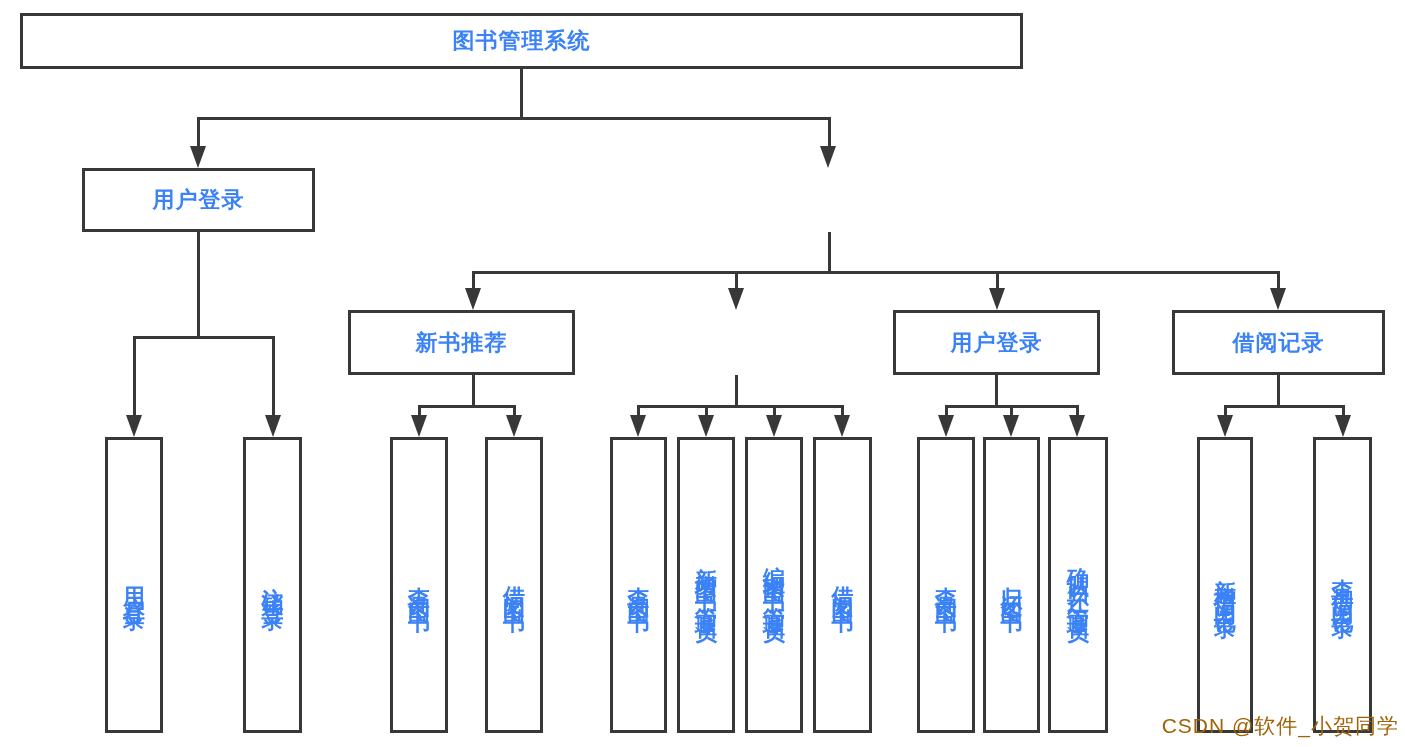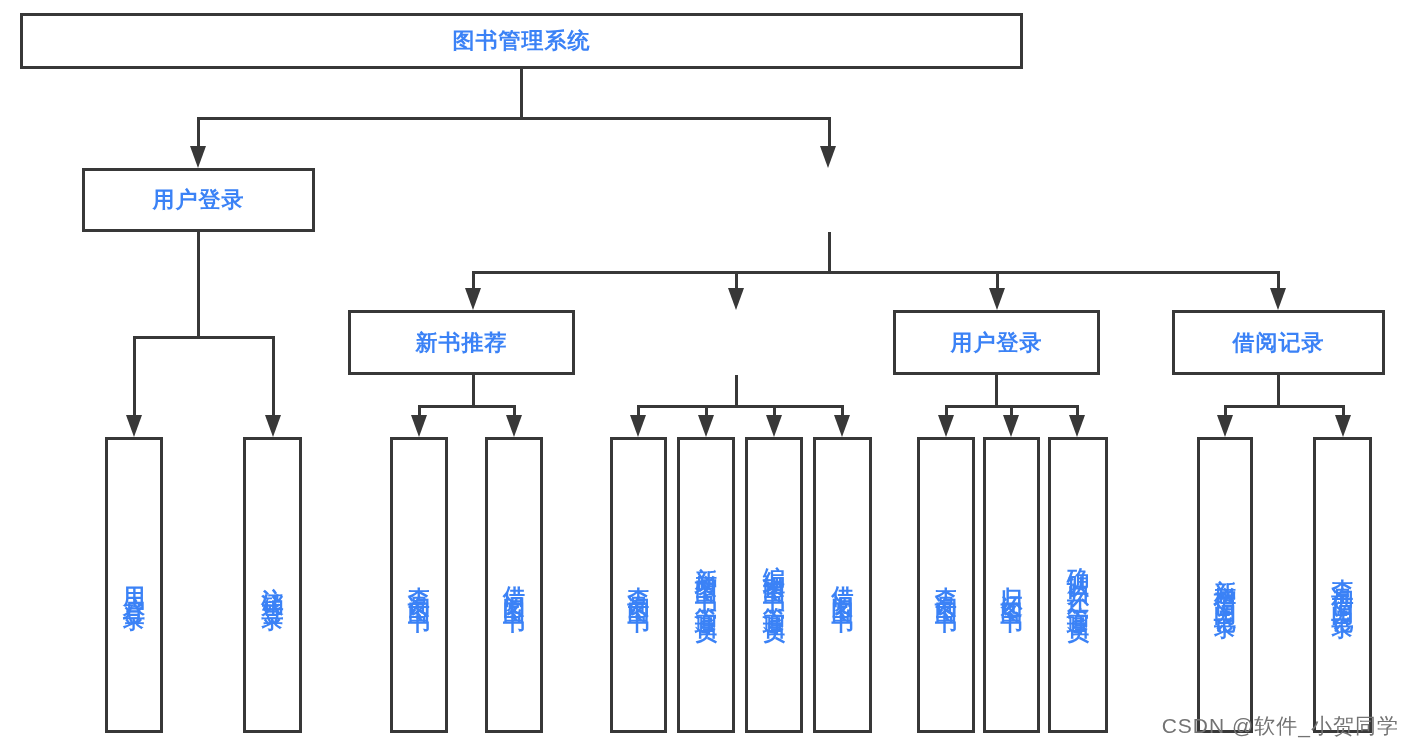--- a/index.html
+++ b/index.html
@@ -18,21 +18,21 @@
     letter-spacing:8px;line-height:1;
   }
   .line{position:absolute;background:#383838;}
   .arr{
     position:absolute;width:0;height:0;
     border-left:8px solid transparent;border-right:8px solid transparent;
     border-top:22px solid #383838;
   }
   .watermark{
     position:absolute;top:712px;right:6px;z-index:5;
-    color:#737373;font-size:21px;letter-spacing:1px;white-space:nowrap;
+    color:#a16207;font-size:21px;letter-spacing:1px;white-space:nowrap;
   }
 </style>
 </head>
 <body>
 
 <div id="canvas">
 
   <div class="node hnode" style="left:20px;top:13px;width:1003px;height:56px">
     <span>图书管理系统</span>
   </div>

